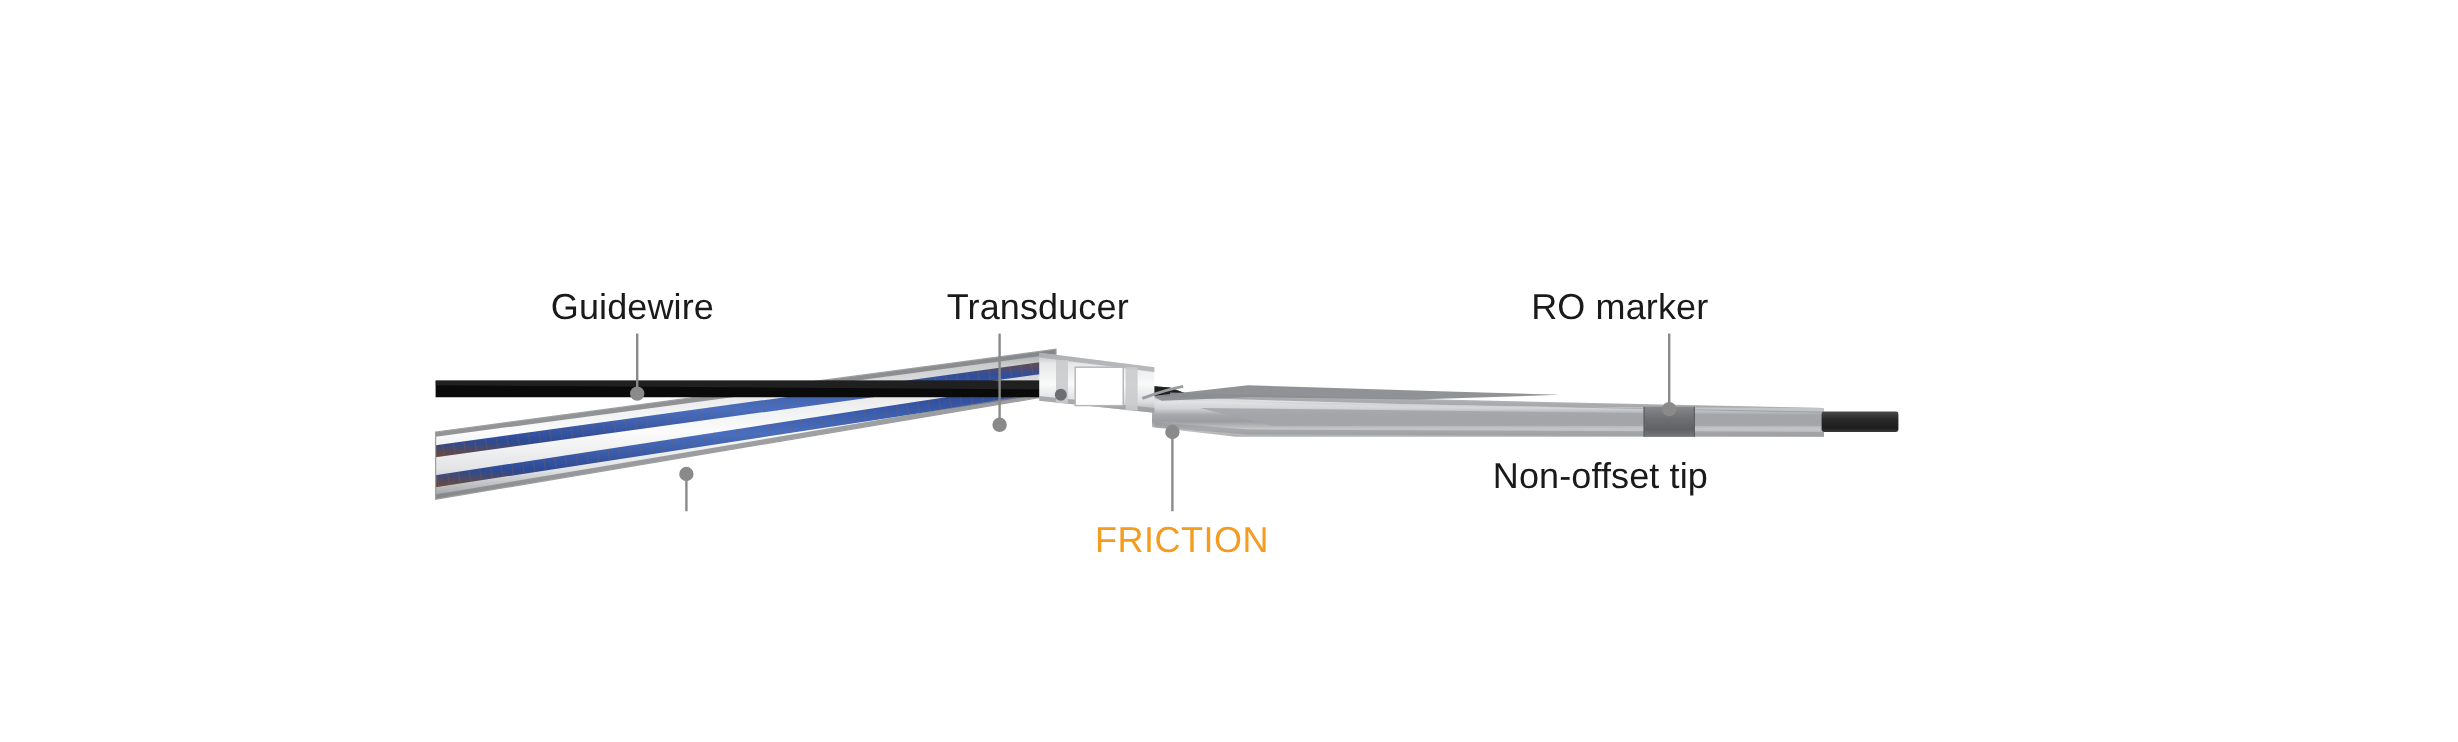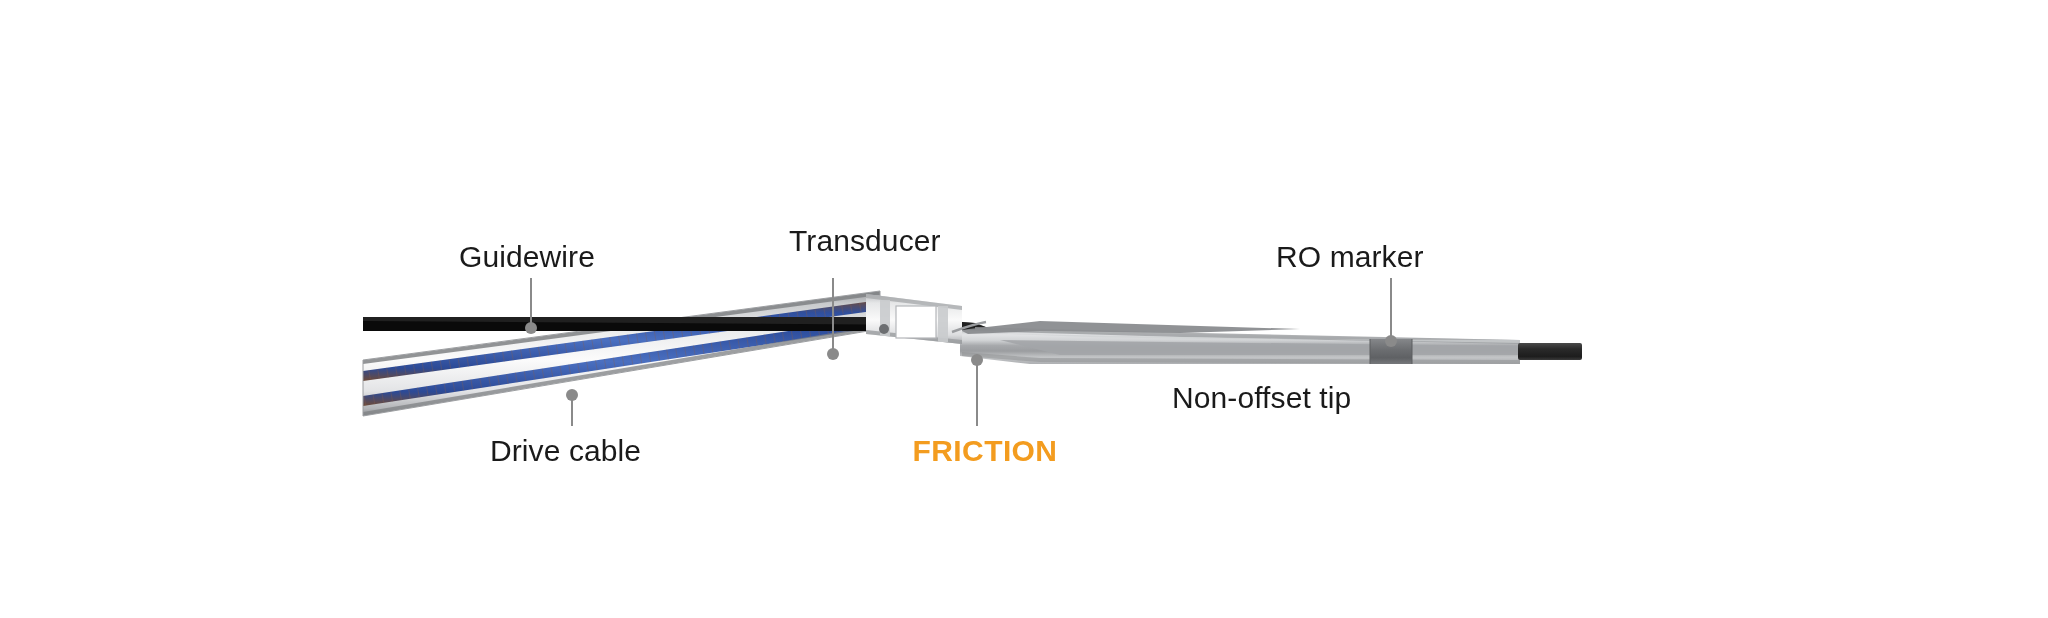--- a/index.html
+++ b/index.html
@@ -2,21 +2,21 @@
 <html><head>
 <meta charset="utf-8">
 <style>
   html,body{margin:0;padding:0;background:#ffffff;}
   body{width:2048px;height:618px;overflow:hidden;
        font-family:"Liberation Sans","DejaVu Sans",sans-serif;}
   #stage{position:relative;width:2047px;height:618px;background:#fff;margin-top:44px;}
   svg.figure{position:absolute;left:0;top:0;width:2048px;height:618px;display:block;}
   .lbl{position:absolute;white-space:nowrap;color:#1a1a1a;font-size:30px;
        font-weight:400;letter-spacing:.1px;line-height:1.12;}
-  .lbl.accent{color:#F39C1F;font-weight:700;text-align:center;letter-spacing:.4px;}
+  .lbl.accent{color:#F39C1F;font-weight:400;text-align:center;letter-spacing:.4px;}
 </style>
 </head>
 <body>
 
 <div id="stage">
 
   <svg class="figure" viewBox="0 0 2048 618">
     <defs>
       <linearGradient id="gDrive" x1="0" y1="0" x2="0" y2="1">
         <stop offset="0" stop-color="#9a9c9f"></stop>
@@ -134,25 +134,24 @@
       <circle cx="531" cy="284" r="6"></circle>
       <circle cx="833" cy="310" r="6"></circle>
       <circle cx="1391" cy="297" r="6"></circle>
       <circle cx="572" cy="351" r="6"></circle>
       <circle cx="977" cy="316" r="6"></circle>
     </g>
   </svg>
 
   <div class="lbl" style="left:459px;top:196px;">Guidewire</div>
 
-  <div class="lbl" style="left:789px;top:180px;">Transducer</div>
+  <div class="lbl" style="left:789px;top:196px;">Transducer</div>
 
   <div class="lbl" style="left:1276px;top:196px;">RO marker</div>
 
-  <div class="lbl" style="left:490px;top:390px;">Drive cable</div>
 
   <div class="lbl accent" style="left:900px;top:390px;width:170px;">
     <div>FRICTION</div>
   </div>
 
-  <div class="lbl" style="left:1172px;top:337px;">Non-offset tip</div>
+  <div class="lbl" style="left:1244px;top:337px;">Non-offset tip</div>
 
 </div>
 
 </body></html>

